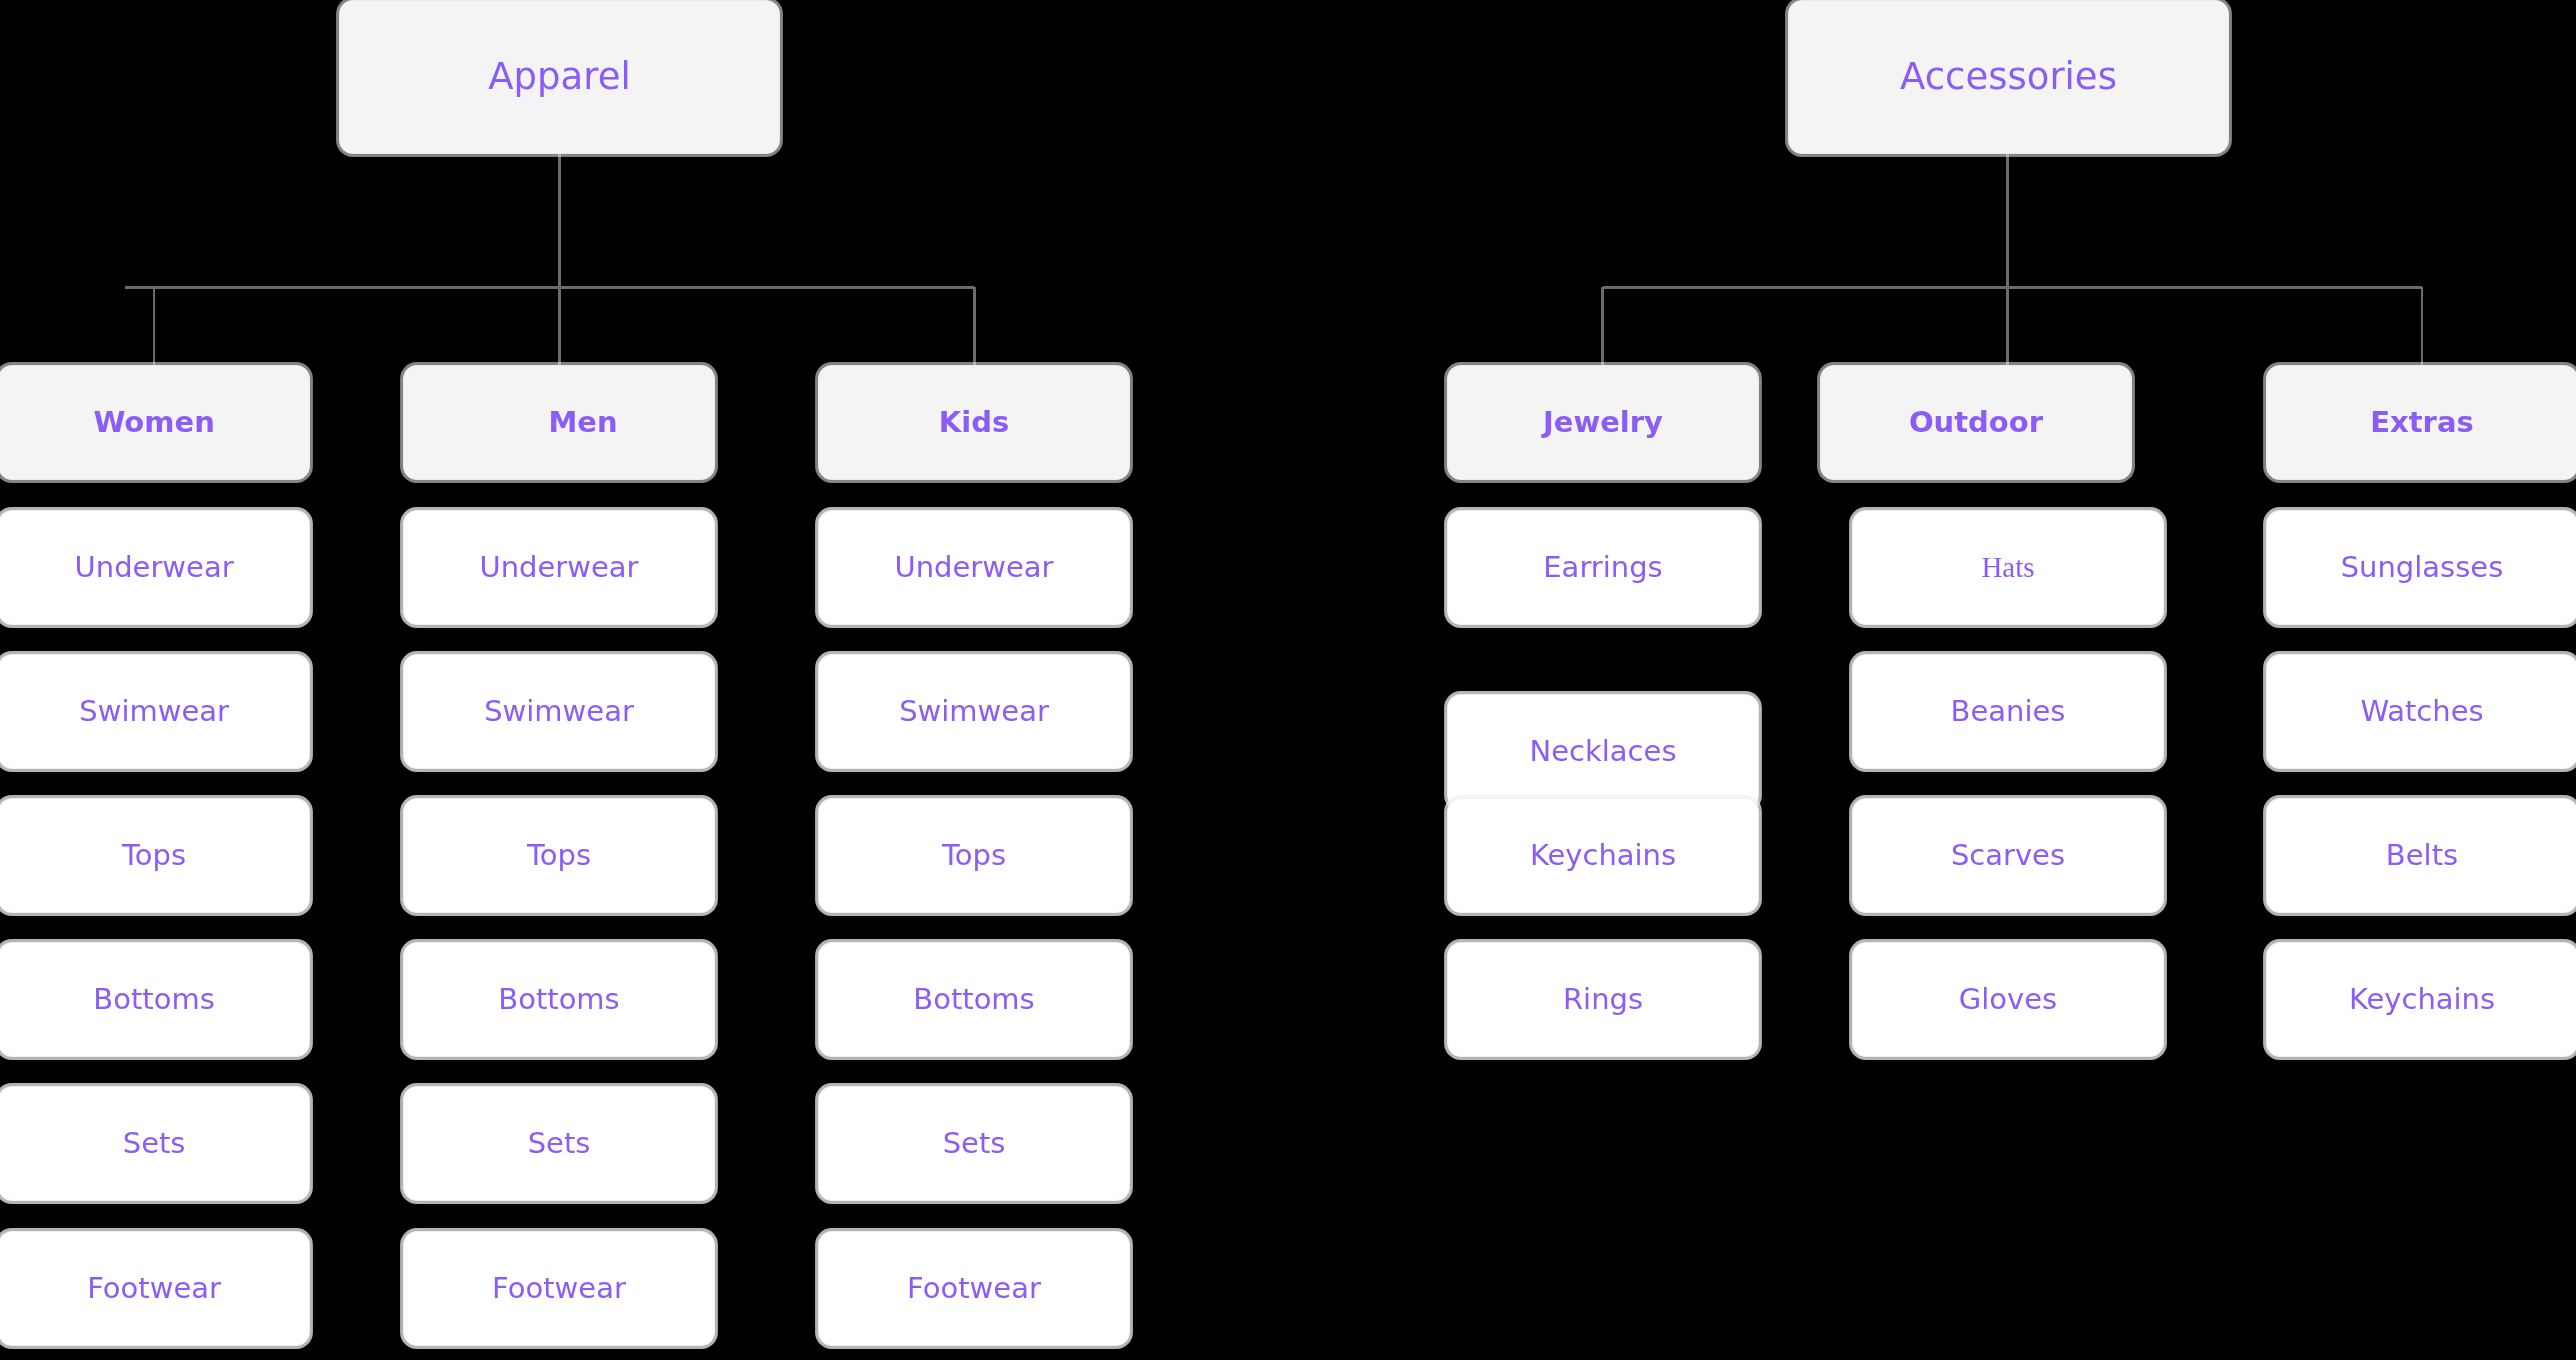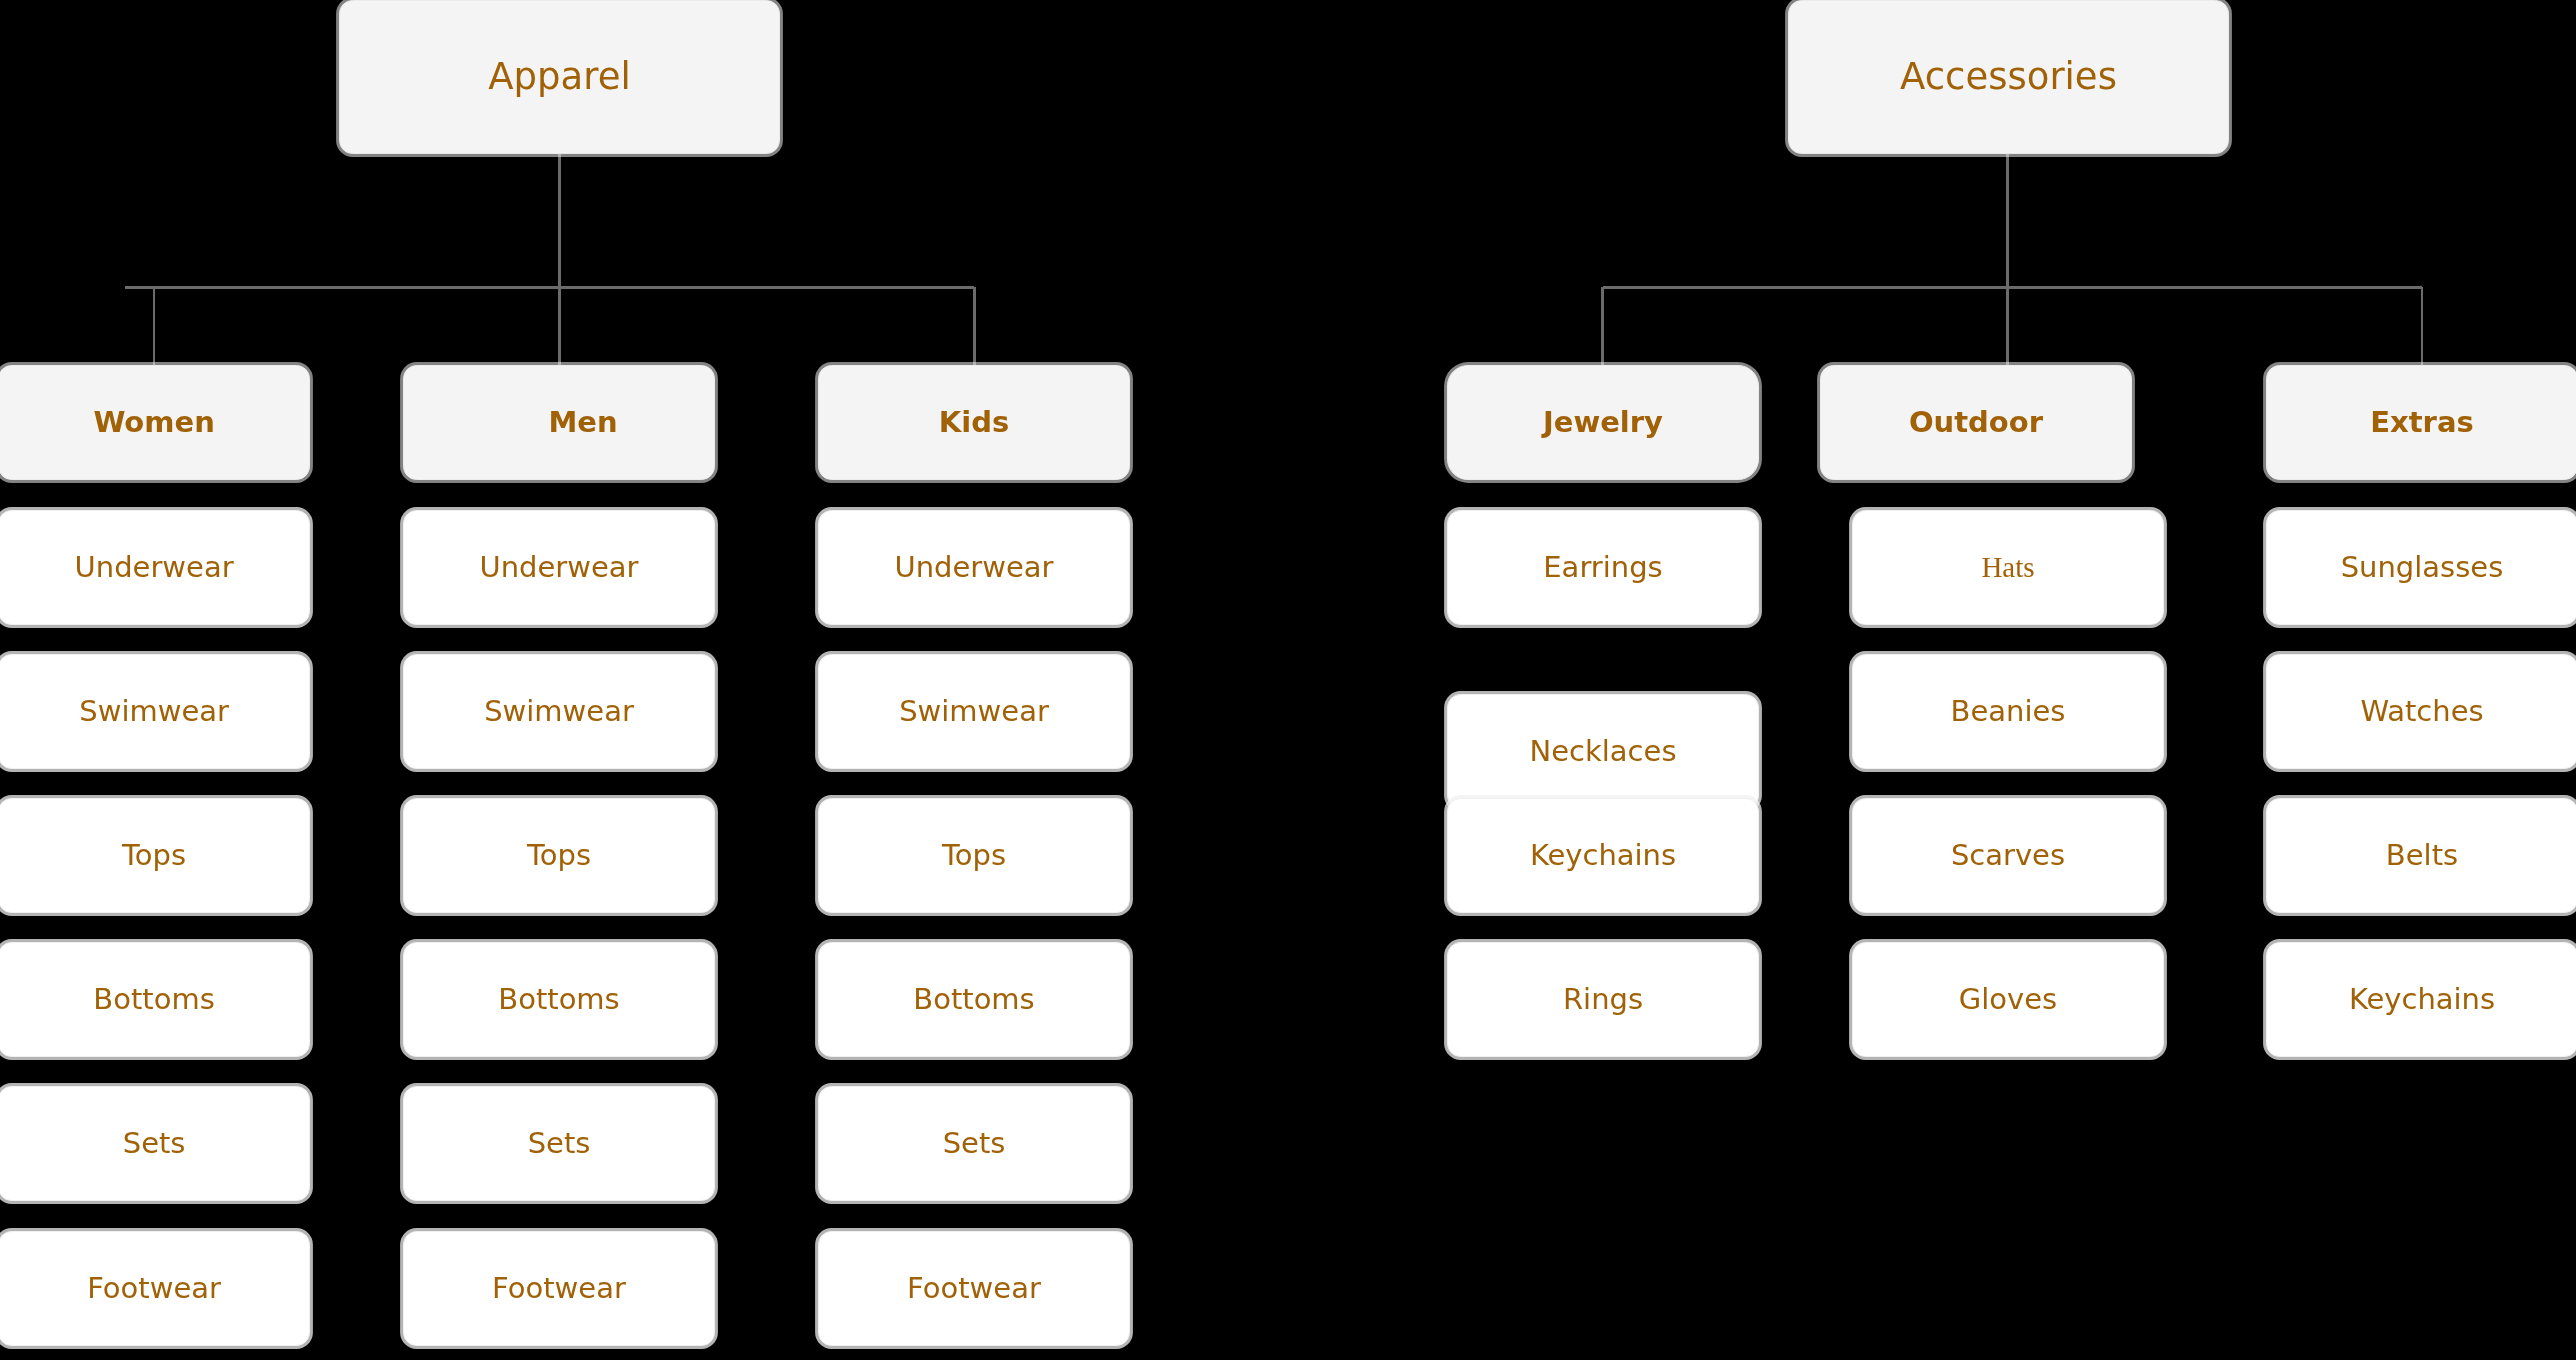--- a/index.html
+++ b/index.html
@@ -43,21 +43,21 @@
 
   
   .node {
     position: absolute;
     box-sizing: border-box;
     display: flex;
     align-items: center;
     justify-content: center;
     text-align: center;
     border-radius: 13.6px;
-    color: #a16207;
+    color: #8b5cf6;
     line-height: 1.15;
     user-select: none;
   }
 
   .node.root {
     background: #f4f4f4;
     border: 1.9px solid #eaeaea;
     box-shadow: 0 0 0 2.9px rgba(238,238,238,0.55);
     font-size: 37px;
     font-weight: 400;
@@ -166,21 +166,21 @@
       </div>
       <div class="node leaf" style="left: 818px; top: 1086px; width: 312px; height: 115px;">
         <span>Sets</span>
       </div>
       <div class="node leaf" style="left: 818px; top: 1231px; width: 312px; height: 115px;">
         <span>Footwear</span>
       </div>
       <div class="node root" style="left: 1788px; top: 0px; width: 441px; height: 154px;">
         <span>Accessories</span>
       </div>
-      <div class="node category" style="left: 1447px; top: 365px; width: 312px; height: 115px; border-radius: 21px;">
+      <div class="node category" style="left: 1447px; top: 365px; width: 312px; height: 115px;">
         <span>Jewelry</span>
       </div>
       <div class="node leaf" style="left: 1447px; top: 510px; width: 312px; height: 115px;">
         <span>Earrings</span>
       </div>
       <div class="node leaf" style="left: 1447px; top: 654px; width: 312px; height: 115px; margin-top: 40px;">
         <span>Necklaces</span>
       </div>
       <div class="node leaf" style="left: 1447px; top: 798px; width: 312px; height: 115px;">
         <span>Keychains</span>

